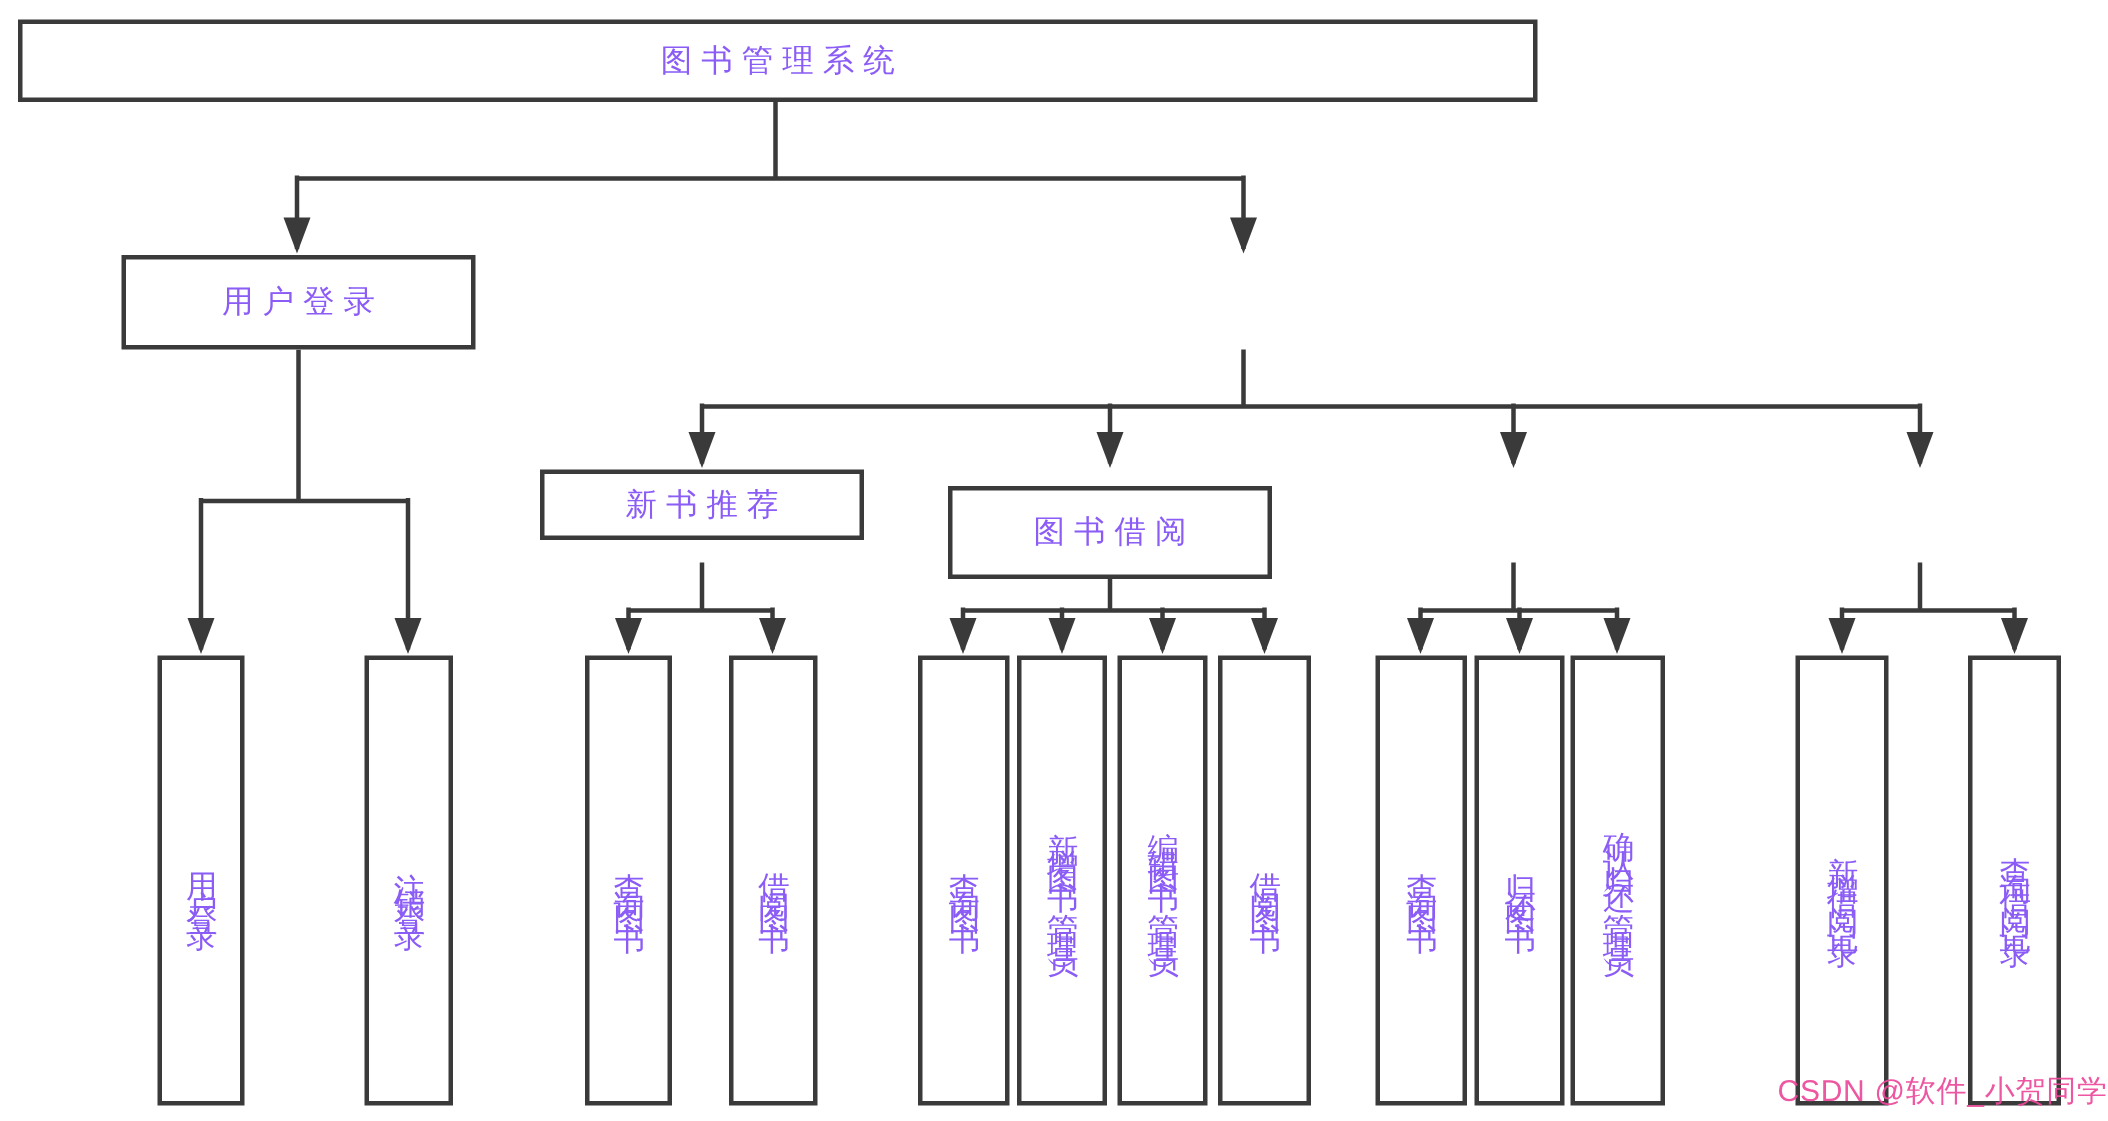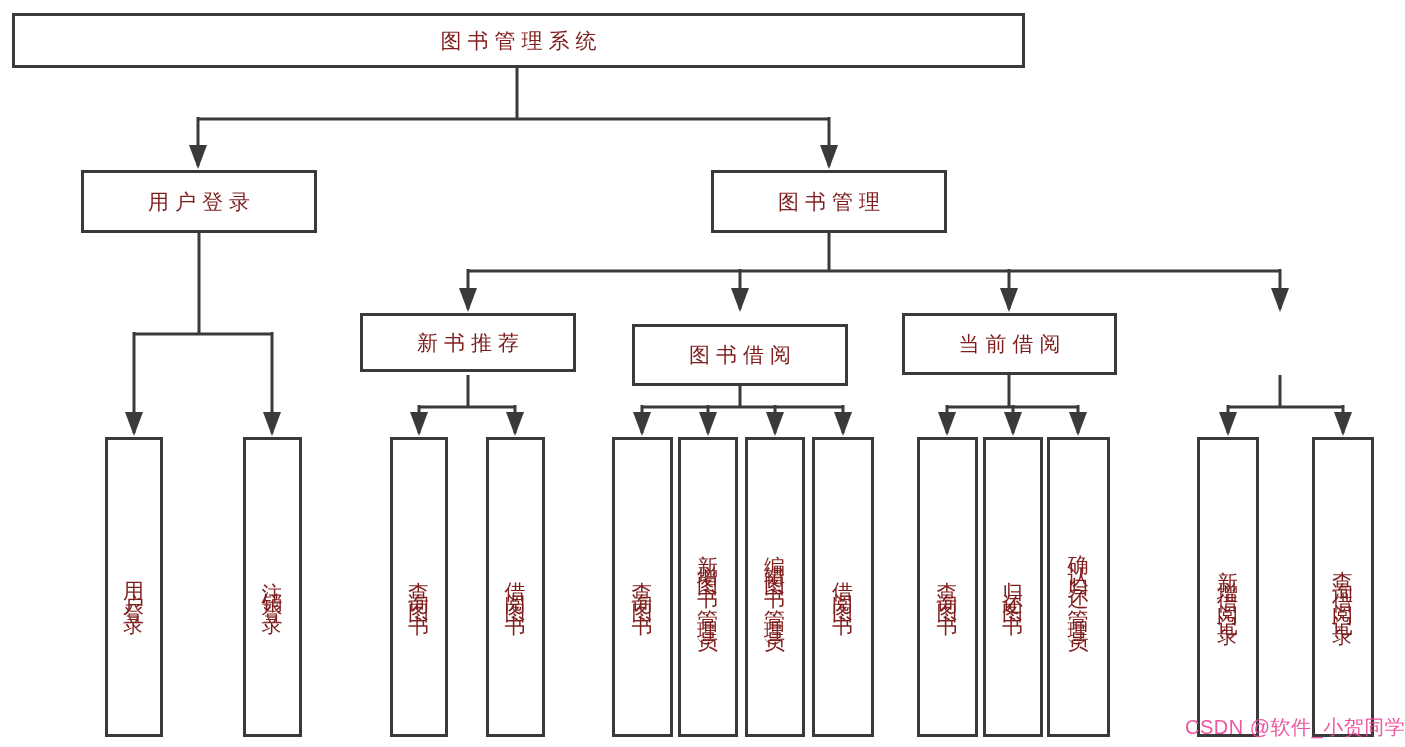--- a/index.html
+++ b/index.html
@@ -22,21 +22,21 @@
     z-index: 0;
   }
   .node {
     position: absolute;
     box-sizing: border-box;
     background: #ffffff;
     border: 3px solid #3a3a3a;
     display: flex;
     align-items: center;
     justify-content: center;
-    color: #7f1d1d;
+    color: #8b5cf6;
     z-index: 1;
   }
   .h-node .label {
     font-size: 21px;
     letter-spacing: 6px;
     text-indent: 6px;
     white-space: nowrap;
     line-height: 1.2;
   }
   .v-node .label {
@@ -102,32 +102,26 @@
       M1343,436 L1334,412 L1352,412 Z"></path>
   </svg>
 
   <div class="node h-node" style="left:12px;top:13px;width:1013px;height:55px">
     <span class="label">图书管理系统</span>
   </div>
 
   <div class="node h-node" style="left:81px;top:170px;width:236px;height:63px">
     <span class="label">用户登录</span>
   </div>
-  <div class="node h-node" style="left:711px;top:170px;width:236px;height:63px">
-    <span class="label">图书管理</span>
-  </div>
 
-  <div class="node h-node" style="left:360px;top:313px;width:216px;height:59px">
+  <div class="node h-node" style="left:360px;top:313px;width:216px;height:47px">
     <span class="label">新书推荐</span>
   </div>
   <div class="node h-node" style="left:632px;top:324px;width:216px;height:62px">
     <span class="label">图书借阅</span>
-  </div>
-  <div class="node h-node" style="left:902px;top:313px;width:215px;height:62px">
-    <span class="label">当前借阅</span>
   </div>
 
   <div class="node v-node" style="left:105px;top:437px;width:58px;height:300px">
     <span class="label">用户登录</span>
   </div>
   <div class="node v-node" style="left:243px;top:437px;width:59px;height:300px">
     <span class="label">注销登录</span>
   </div>
 
   <div class="node v-node" style="left:390px;top:437px;width:58px;height:300px">

